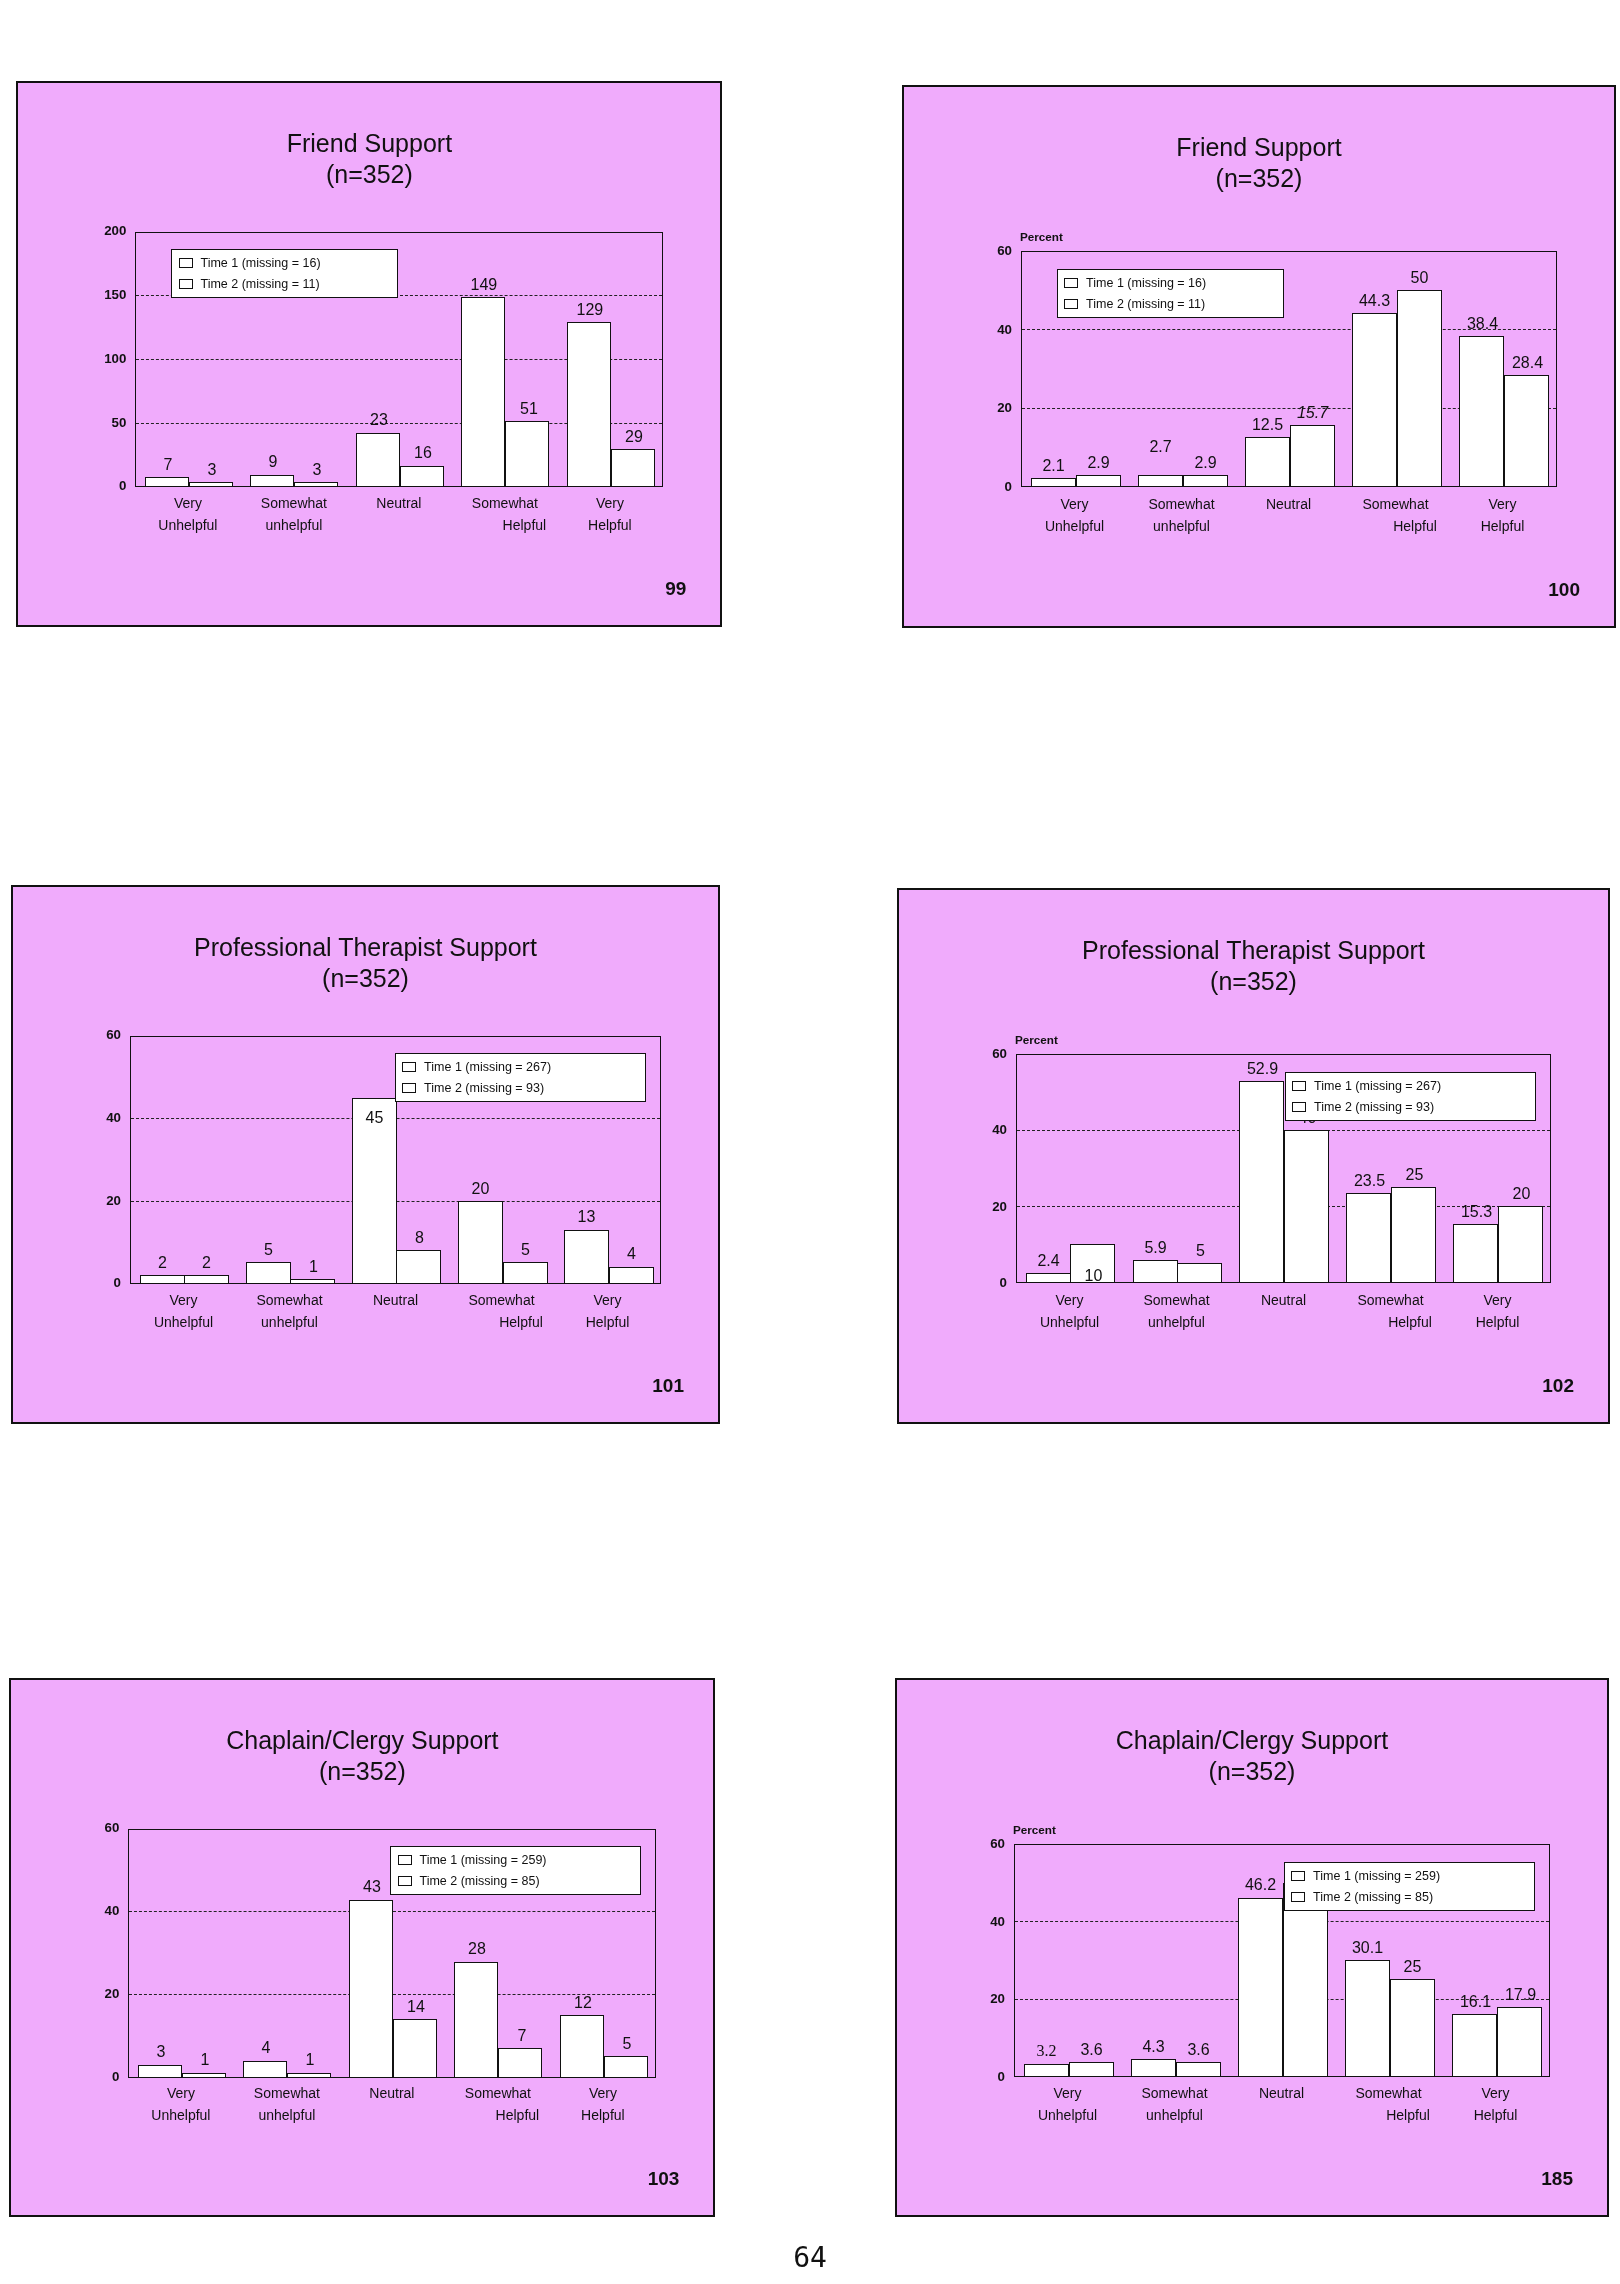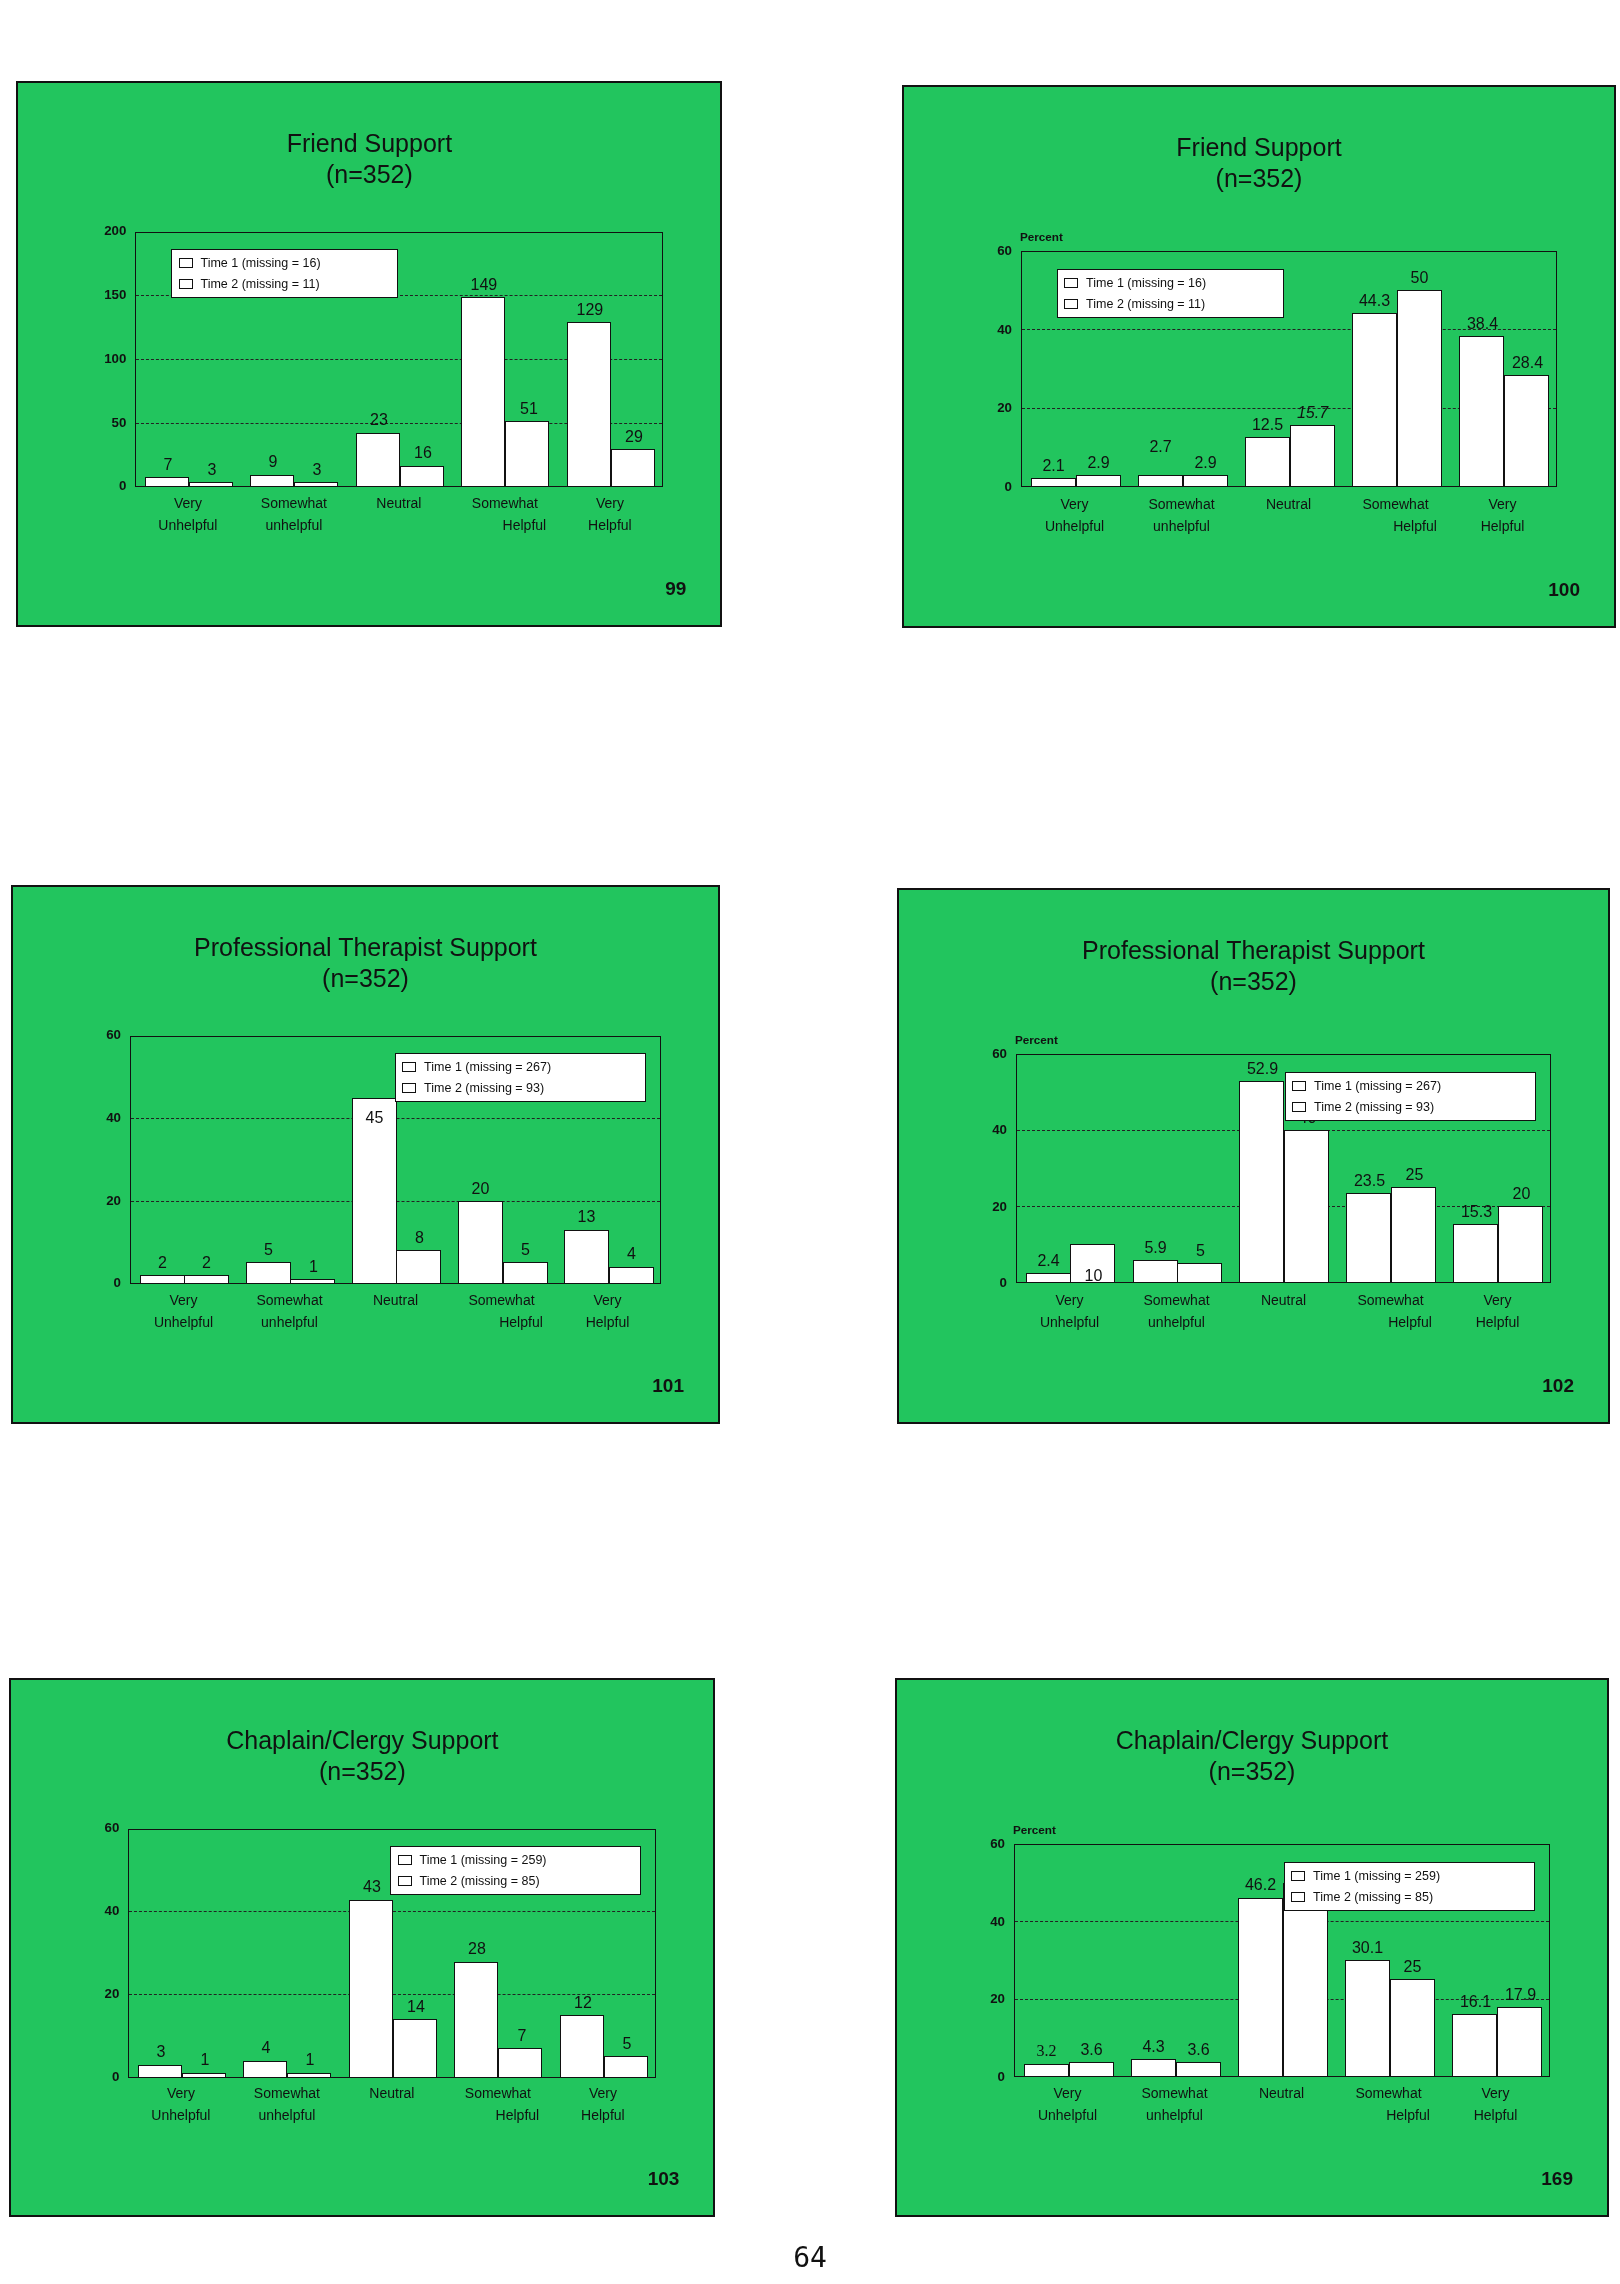--- a/index.html
+++ b/index.html
@@ -1,18 +1,18 @@
 <!DOCTYPE html>
 <html style="font-size:12.5px"><head>
 <meta charset="utf-8">
 <style>
   html, body { margin:0; padding:0; background:#ffffff; }
   body { width:1620px; height:2284px; position:relative; overflow:hidden;
          font-family:"Liberation Sans", "DejaVu Sans", sans-serif; color:#111; }
-  .panel { position:absolute; border:2.3px solid #111; background:#22c55e; box-sizing:border-box; }
+  .panel { position:absolute; border:2.3px solid #111; background:#f0abfc; box-sizing:border-box; }
   .ptitle { position:absolute; left:0; right:0; top:45px; text-align:center; font-size:25px; line-height:31px; }
   .pnum { position:absolute; right:34px; bottom:25px; font-size:19px; font-weight:bold; }
   .plot { position:absolute; border:1.6px solid #111; box-sizing:border-box; }
   .ylab { position:absolute; font-size:13.3px; font-weight:bold; text-align:right; width:39px; }
   .yaxis-title { position:absolute; font-size:11.7px; font-weight:bold; }
   .grid { position:absolute; left:0; right:0; border-top:1.6px dashed #222; }
   .bar { position:absolute; bottom:0; border:1.6px solid #111; border-bottom:none; background:#fff; box-sizing:border-box; }
   .val { position:absolute; font-size:16px; text-align:center; width:63px; margin-left:-31px; background:transparent; }
   .xlab { position:absolute; font-size:14px; text-align:center; width:117px; margin-left:-59px; line-height:22px; }
   .legend { position:absolute; border:1.6px solid #111; background:#fff; font-size:12.5px; padding:3.1px 6.3px; box-sizing:border-box; }
@@ -345,21 +345,21 @@
         <span class="swatch"></span>
         <span>Time 2 (missing = 85)</span>
       </div>
     </div>
   </div>
 <div class="panel" style="left:895px; top:1678px; width:714px; height:539px;">
     <div class="ptitle">
       <div>Chaplain/Clergy Support</div>
       <div>(n=352)</div>
     </div>
-    <div class="pnum">169</div>
+    <div class="pnum">185</div>
     <div class="plot" style="left: 117px; top: 164px; width: 536px; height: 233px;">
       <div class="grid" style="top: 154px;"></div>
       <div class="grid" style="top: 76px;"></div>
       <div class="bar" style="left: 8.6px; width: 45px; height: 12.4px;"></div>
       <div class="val" style="left: 31px; top: 197px; font-family: Liberation Serif, serif;">3.2</div>
       <div class="bar" style="left: 54px; width: 45px; height: 14px;"></div>
       <div class="val" style="left: 76px; top: 196px;">3.6</div>
       <div class="bar" style="left: 116px; width: 45px; height: 16.6px;"></div>
       <div class="val" style="left: 138px; top: 193px;">4.3</div>
       <div class="bar" style="left: 161px; width: 45px; height: 14px;"></div>

